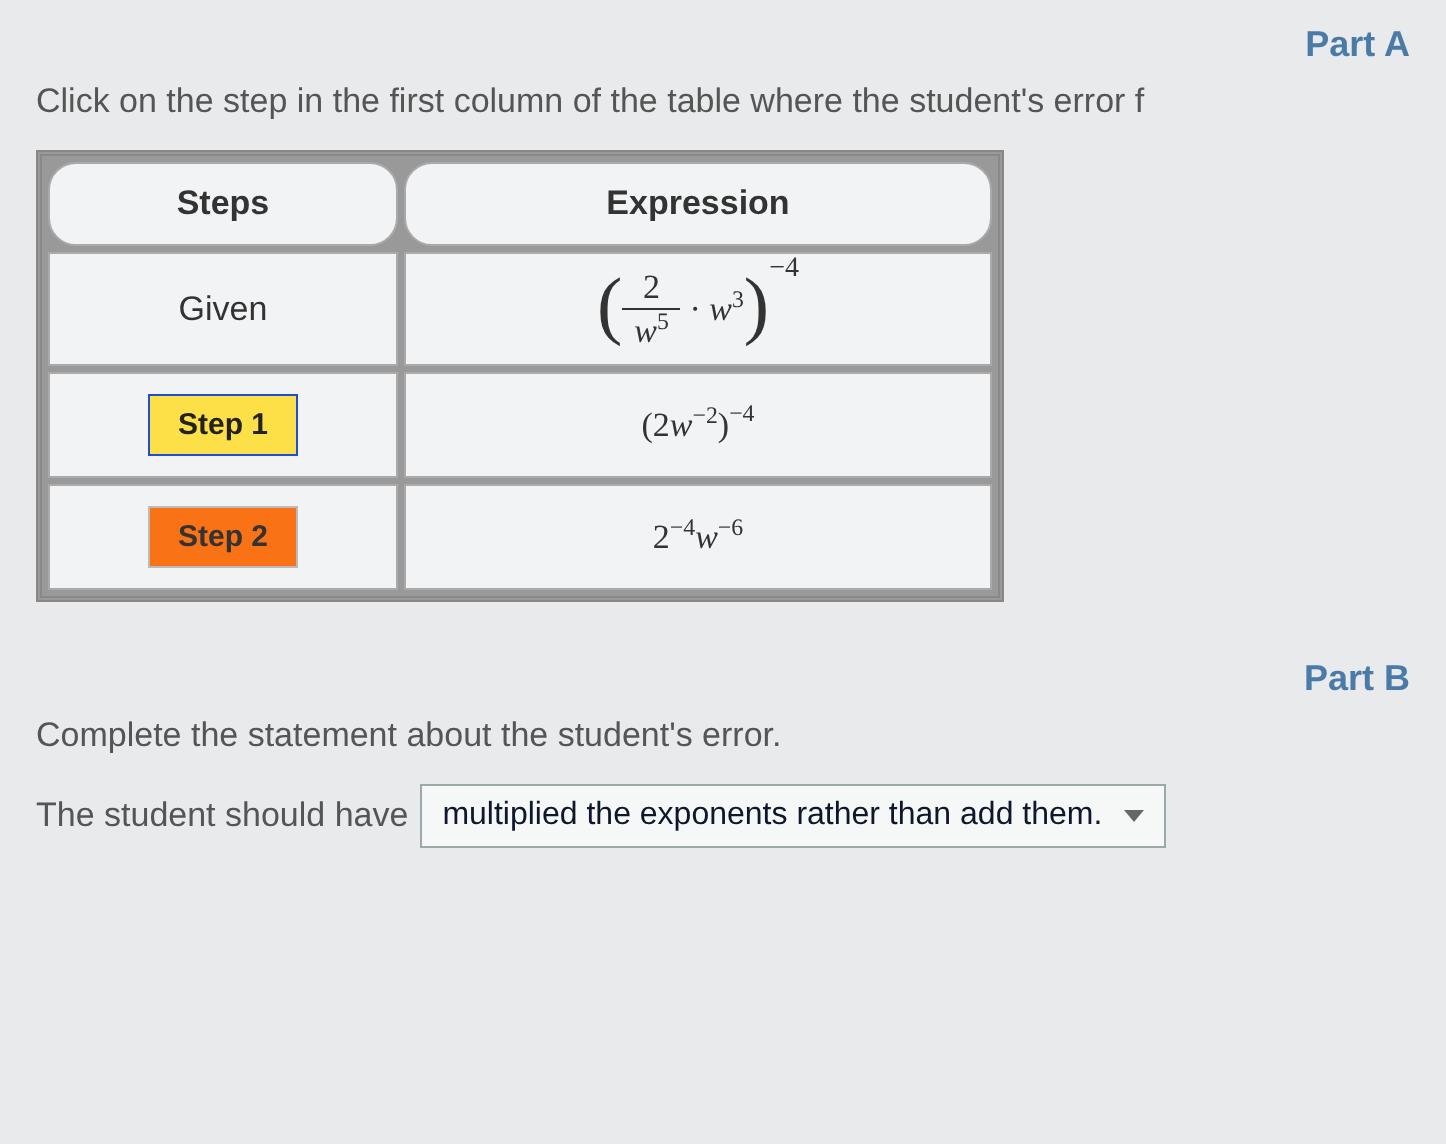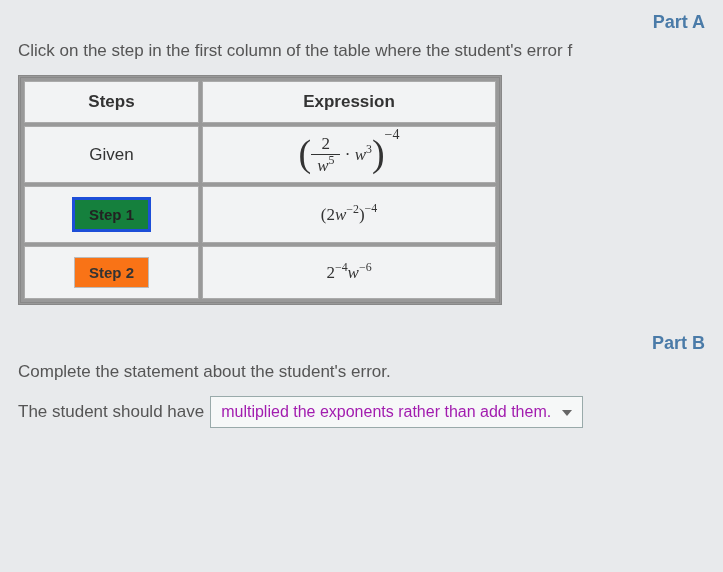--- a/index.html
+++ b/index.html
@@ -37,36 +37,37 @@
       background: #f2f3f4;
       border: 1px solid #aaa;
       text-align: center;
       vertical-align: middle;
       font-size: 17px;
       color: #333;
     }
     table.main th {
       font-weight: bold;
       padding: 10px 0;
+      border-radius: 14px;
     }
     .col-steps { width: 175px; }
     .col-expr { width: 294px; }
     .step-btn {
       display: inline-block;
       padding: 6px 14px;
       font-weight: bold;
       font-size: 15px;
       color: #333;
       background: #f97316;
       border: 1px solid #bbb;
       cursor: pointer;
     }
     .step-btn.selected {
-      background: #15803d;
-      border: 3px solid #1d4ed8;
+      background: #fde047;
+      border: 1px solid #1d4ed8;
       color: #222;
     }
     td.step-cell { padding: 10px 13px; }
     td.expr-cell { padding: 8px 0; font-family: 'Times New Roman', serif; font-size: 20px; }
 
     
     .frac {
       display: inline-block;
       vertical-align: middle;
       text-align: center;
@@ -79,21 +80,21 @@
     sup { font-size: 0.7em; vertical-align: super; line-height: 0; }
     .mid { vertical-align: middle; }
     .italic-w { font-style: italic; }
 
     .dropdown {
       display: inline-block;
       border: 1px solid #9aa;
       background: #f6f8f8;
       padding: 6px 10px;
       font-size: 16px;
-      color: #a21caf;
+      color: #0f172a;
       cursor: pointer;
     }
     .dropdown .caret {
       display: inline-block;
       margin-left: 6px;
       width: 0; height: 0;
       border-left: 5px solid transparent;
       border-right: 5px solid transparent;
       border-top: 6px solid #666;
       vertical-align: middle;

